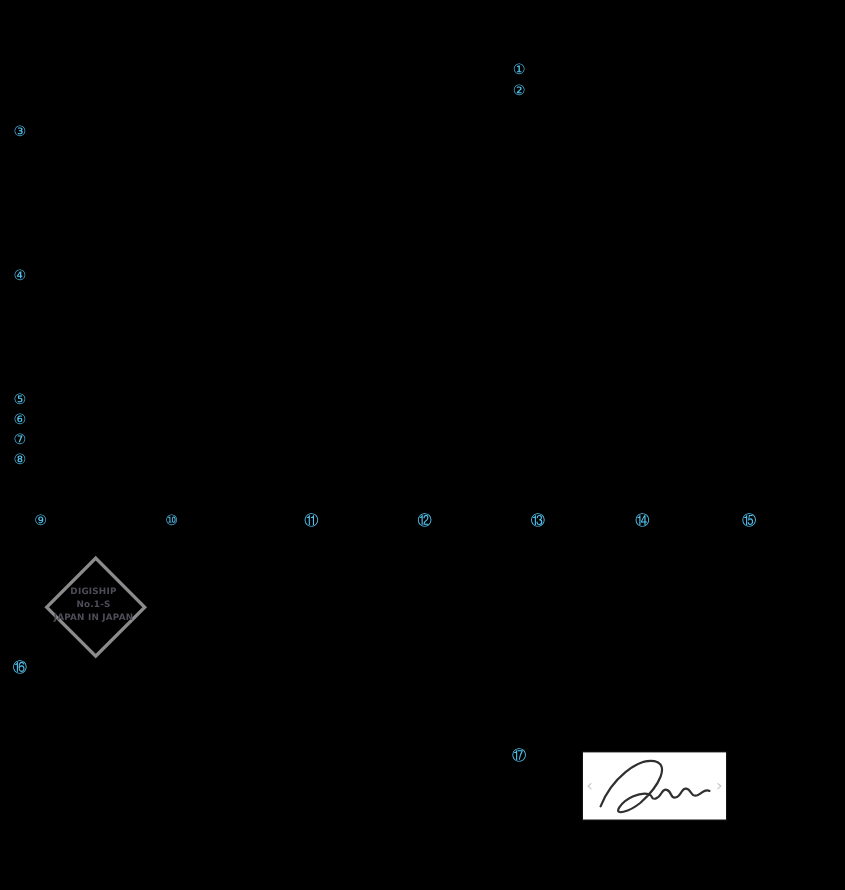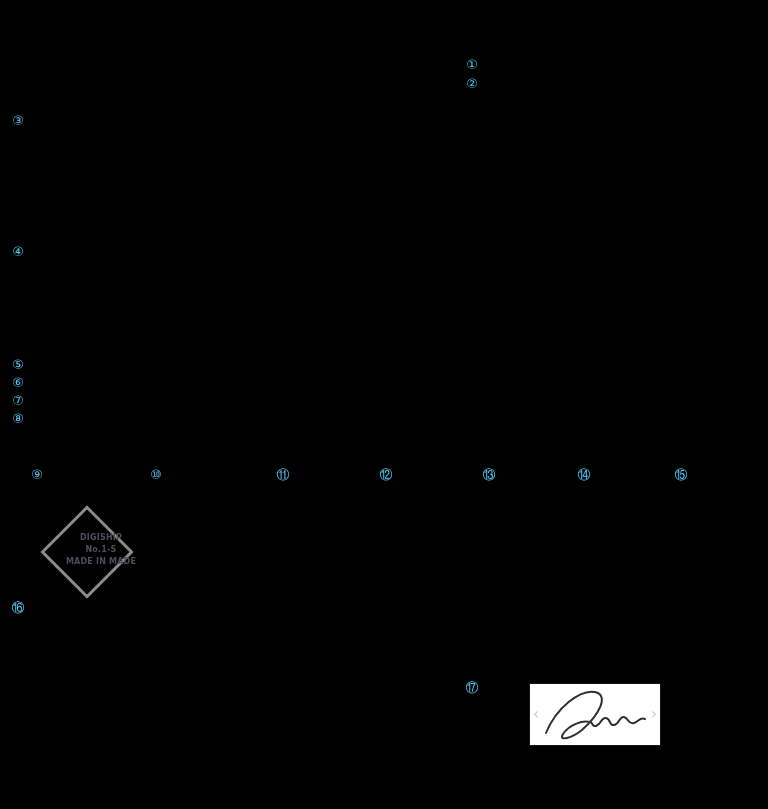--- a/index.html
+++ b/index.html
@@ -36,21 +36,20 @@
     left: 85px; top: 550px;
     transform: translate(-50%, -50%);
     text-align: center;
     color: #4d4d57;
     font-size: 8px;
     font-weight: bold;
     line-height: 12px;
     letter-spacing: 0.2px;
     white-space: nowrap;
     font-family: "DejaVu Sans", sans-serif;
-    margin-left: 16px;
   }
   .signature-box {
     position: absolute;
     left: 530px; top: 684px;
     width: 130px; height: 61px;
     background: #ffffff;
     box-shadow: 0 0 0 1px rgba(255,255,255,0.08);
   }
   .signature-box svg { display: block; }
   .carousel-arrow {
@@ -89,21 +88,21 @@
       <span class="marker" style="left: 584px; top: 474px; color: rgb(83, 195, 239);">⑭</span>
       <span class="marker" style="left: 681px; top: 474px; color: rgb(83, 195, 239);">⑮</span>
       <span class="marker" style="left: 18px; top: 607px; color: rgb(83, 195, 239);">⑯</span>
       <span class="marker" style="left: 472px; top: 687px; color: rgb(83, 195, 239);">⑰</span>
     </div>
 
   <div class="stamp-diamond"></div>
   <div class="stamp-text">
     <div>DIGISHIP</div>
     <div>No.1-S</div>
-    <div>MADE IN MADE</div>
+    <div>JAPAN IN JAPAN</div>
   </div>
 
   <div class="signature-box">
     <svg width="130" height="61" viewBox="0 0 130 61">
       <path d="M 16 49
                C 26 24, 50 5, 65 8
                C 79 11, 70 30, 52 46
                C 42 54, 28 58, 33 50
                C 39 41, 52 36, 60 38
                C 64 39, 61 43, 66 42

